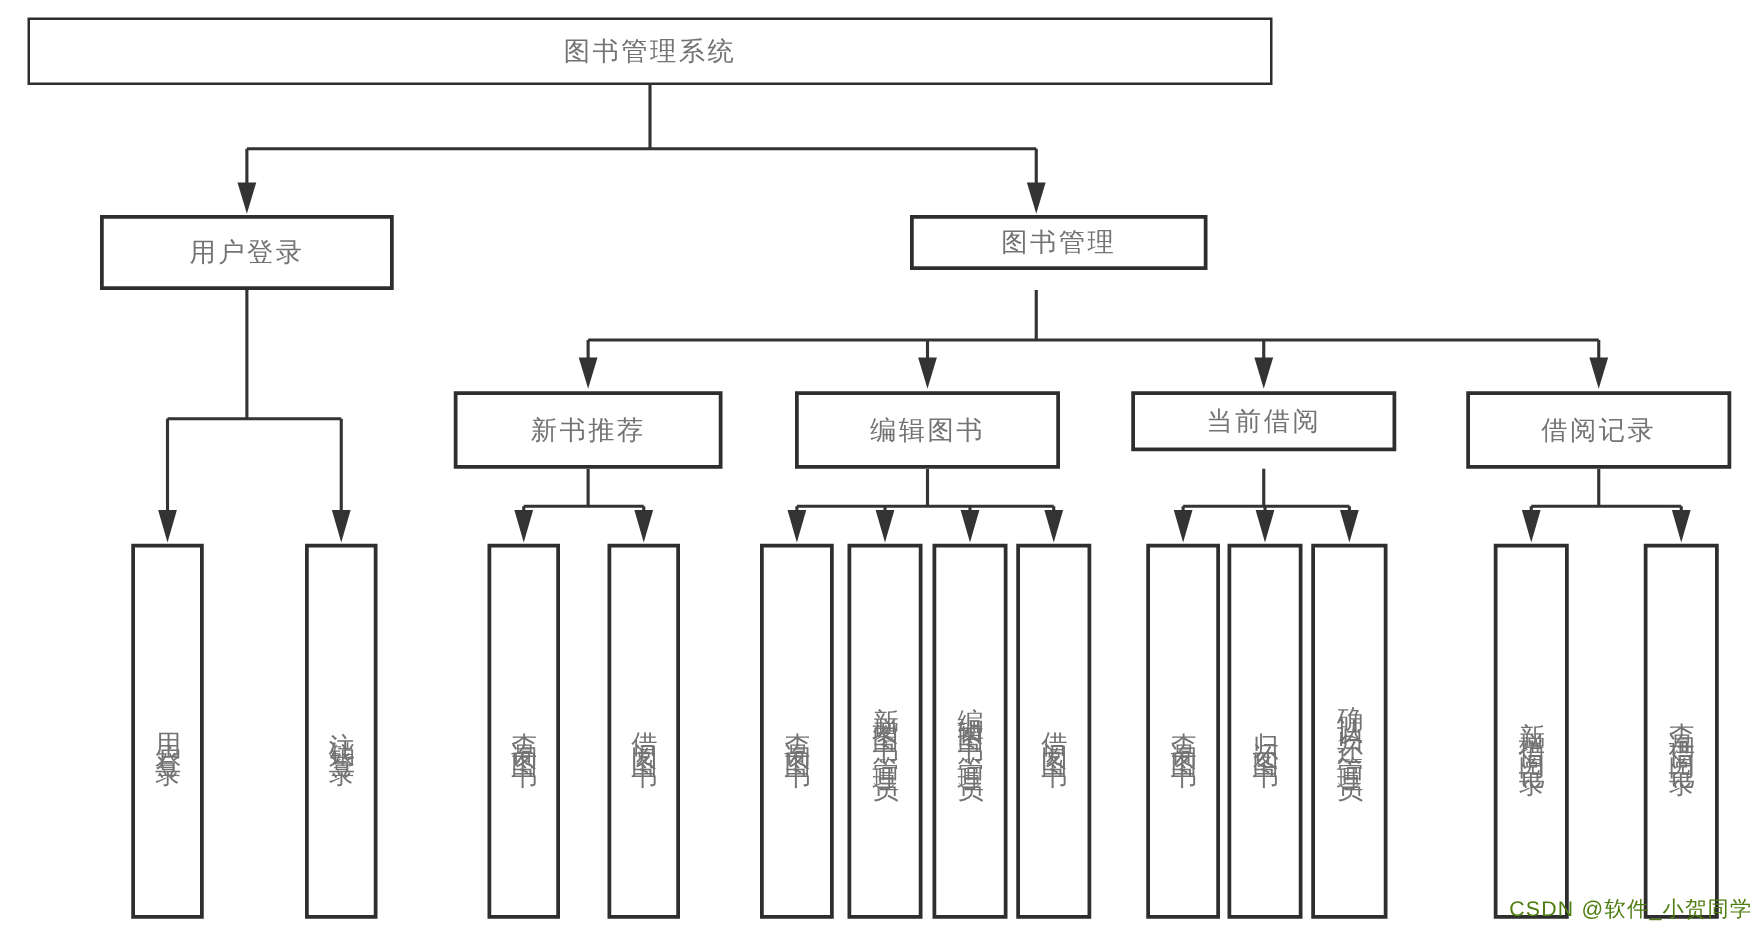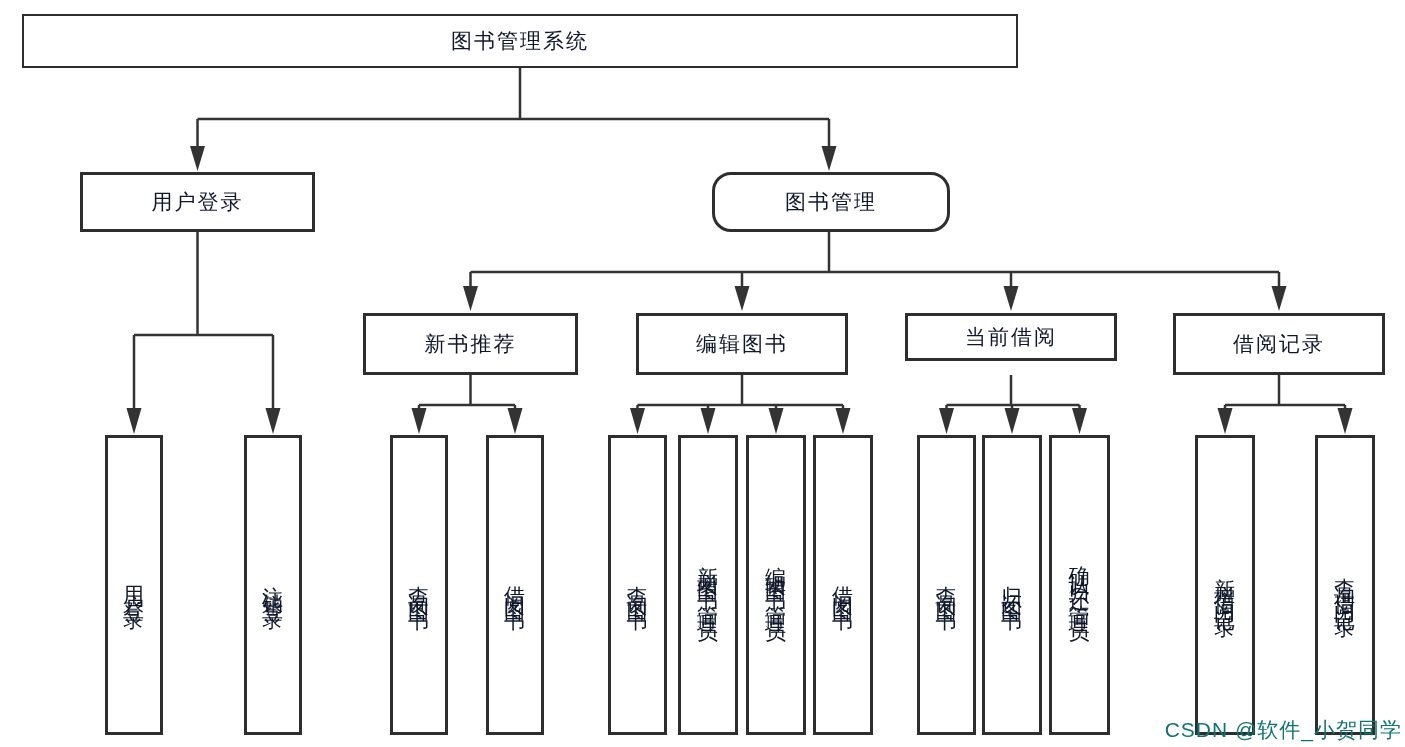--- a/index.html
+++ b/index.html
@@ -14,21 +14,21 @@
   #connectors {
     position: absolute;
     left: 0; top: 0;
     width: 1405px; height: 747px;
   }
   .node {
     position: absolute;
     box-sizing: border-box;
     background: #ffffff;
     border: 3px solid #2e2e2e;
-    color: #0f172a;
+    color: #737373;
     display: flex;
     align-items: center;
     justify-content: center;
     z-index: 2;
   }
   .hbox {
     font-size: 21px;
     letter-spacing: 2px;
   }
   .root-box { border-width: 2px; }
@@ -37,22 +37,22 @@
     text-orientation: mixed;
     font-size: 21px;
     letter-spacing: 8px;
     line-height: 1.1;
     white-space: nowrap;
   }
   .watermark {
     position: absolute;
     top: 716px;
     right: 3px;
-    font-size: 21px;
-    color: #0f766e;
+    font-size: 17px;
+    color: #4d7c0f;
     letter-spacing: 1px;
     z-index: 5;
     white-space: nowrap;
   }
   .line { stroke: #333333; stroke-width: 2.5; fill: none; }
   .arrowhead { fill: #333333; stroke: none; }
 </style>
 </head>
 <body>
 
@@ -130,21 +130,21 @@
       <path class="line" d="M1225,405 V414"></path>
       <polygon class="arrowhead" points="1217.5,408 1232.5,408 1225,434"></polygon>
       <path class="line" d="M1345,405 V414"></path>
       <polygon class="arrowhead" points="1337.5,408 1352.5,408 1345,434"></polygon>
     </g>
   </svg>
 
   <div class="node hbox root-box" style="left:22px; top:14px; width:996px; height:54px;">图书管理系统</div>
 
   <div class="node hbox" style="left:80px; top:172px; width:235px; height:60px;">用户登录</div>
-  <div class="node hbox" style="left:712px; top:172px; width:238px; height:60px;border-radius:19px;">图书管理</div>
+  <div class="node hbox" style="left:728px; top:172px; width:238px; height:44px;">图书管理</div>
 
   <div class="node hbox" style="left:363px; top:313px; width:215px; height:62px;text-align:right;">新书推荐</div>
   <div class="node hbox" style="left:636px; top:313px; width:212px; height:62px;">编辑图书</div>
   <div class="node hbox" style="left:905px; top:313px; width:212px; height:48px;">当前借阅</div>
   <div class="node hbox" style="left:1173px; top:313px; width:212px; height:62px;">借阅记录</div>
 
   <div class="node vbox" style="left:105px; top:435px; width:58px; height:300px;">
     <span>用户登录</span>
   </div>
   <div class="node vbox" style="left:244px; top:435px; width:58px; height:300px;">

